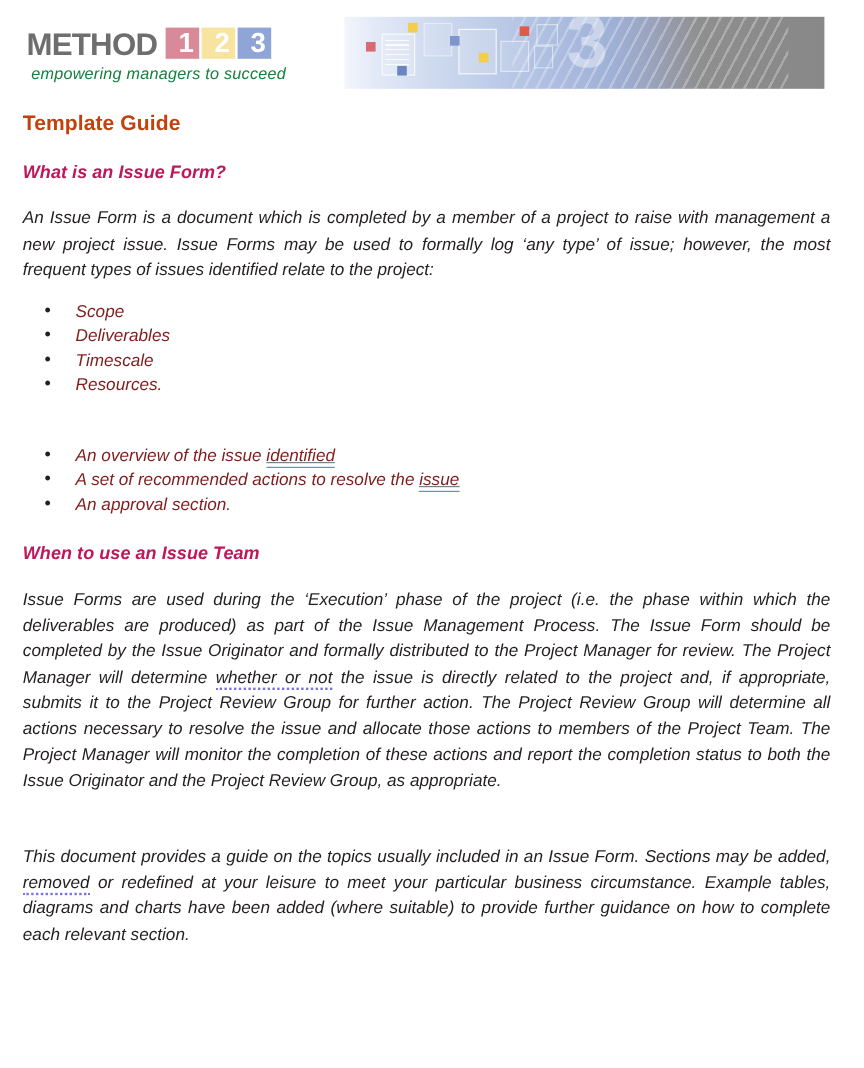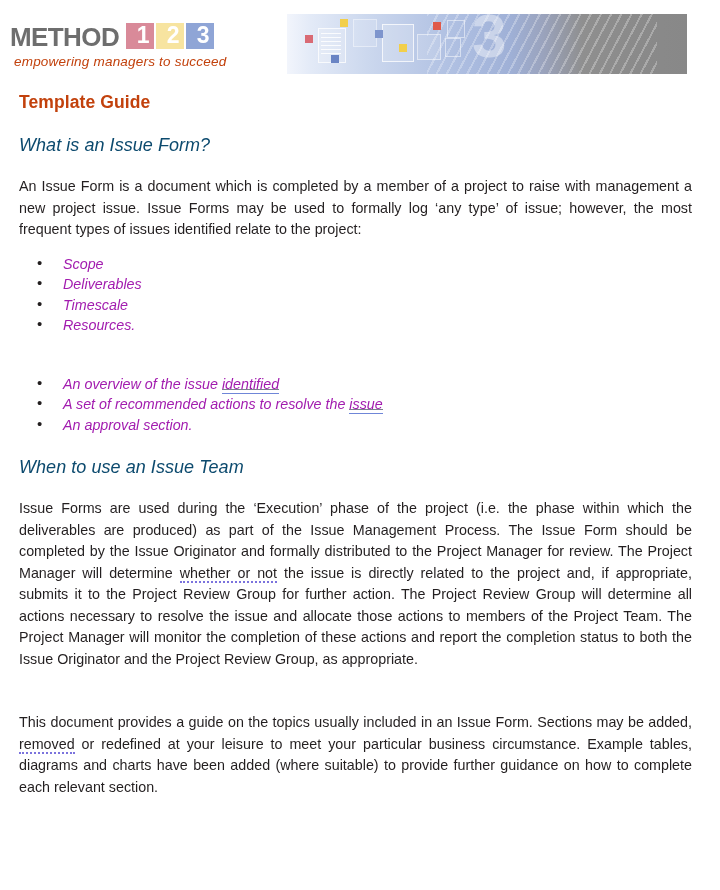--- a/index.html
+++ b/index.html
@@ -24,21 +24,21 @@
   
   .header {
     position: absolute;
     left: 0;
     top: 14px;
     width: 720px;
     height: 62px;
   }
   .logo-block {
     position: absolute;
-    left: 10px;
+    left: 22px;
     top: 6px;
     width: 250px;
   }
   .logo-row {
     display: flex;
     align-items: flex-end;
     height: 30px;
   }
   .logo-word {
     font-family: "Liberation Sans", sans-serif;
@@ -72,21 +72,21 @@
     top: -1px;
     left: 3px;
   }
   .sq.one  { background: #d98a99; }
   .sq.two  { background: #f7e4a0; }
   .sq.three{ background: #8fa5d6; }
   .logo-tag {
     font-family: "Liberation Sans", sans-serif;
     font-style: italic;
     font-size: 13.5px;
-    color: #c2410c;
+    color: #15803d;
     letter-spacing: 0.2px;
     margin-top: 4px;
     margin-left: 4px;
   }
 
   
   .banner {
     position: absolute;
     left: 287px;
     top: 0;
@@ -176,50 +176,51 @@
     font-family: "Liberation Sans", sans-serif;
     font-weight: bold;
     font-size: 17.5px;
     color: #c2410c;
     margin: 0;
     padding: 0;
     letter-spacing: 0.1px;
   }
   h2.sub {
     font-family: "Liberation Sans", sans-serif;
-    font-weight: normal;
+    font-weight: bold;
     font-style: italic;
-    font-size: 18px;
-    color: #0c4a6e;
+    font-size: 15px;
+    color: #be185d;
     margin: 0;
     padding: 0;
     letter-spacing: 0.05px;
   }
   p.body {
     font-family: "Liberation Sans", sans-serif;
+    font-style: italic;
     font-size: 14.3px;
     line-height: 21.5px;
     color: #231f20;
     margin: 0;
     padding: 0;
     text-align: justify;
   }
   p.body.nojust { text-align: left; }
 
   ul.bullets {
     list-style: none;
     margin: 0;
     padding: 0;
   }
   ul.bullets li {
     font-family: "Liberation Sans", sans-serif;
     font-style: italic;
     font-size: 14.3px;
     line-height: 20.5px;
-    color: #a21caf;
+    color: #7f1d1d;
     position: relative;
     padding-left: 44px;
   }
   ul.bullets li::before {
     content: "\2022";
     position: absolute;
     left: 18px;
     top: -1px;
     font-size: 15px;
     font-style: normal;

